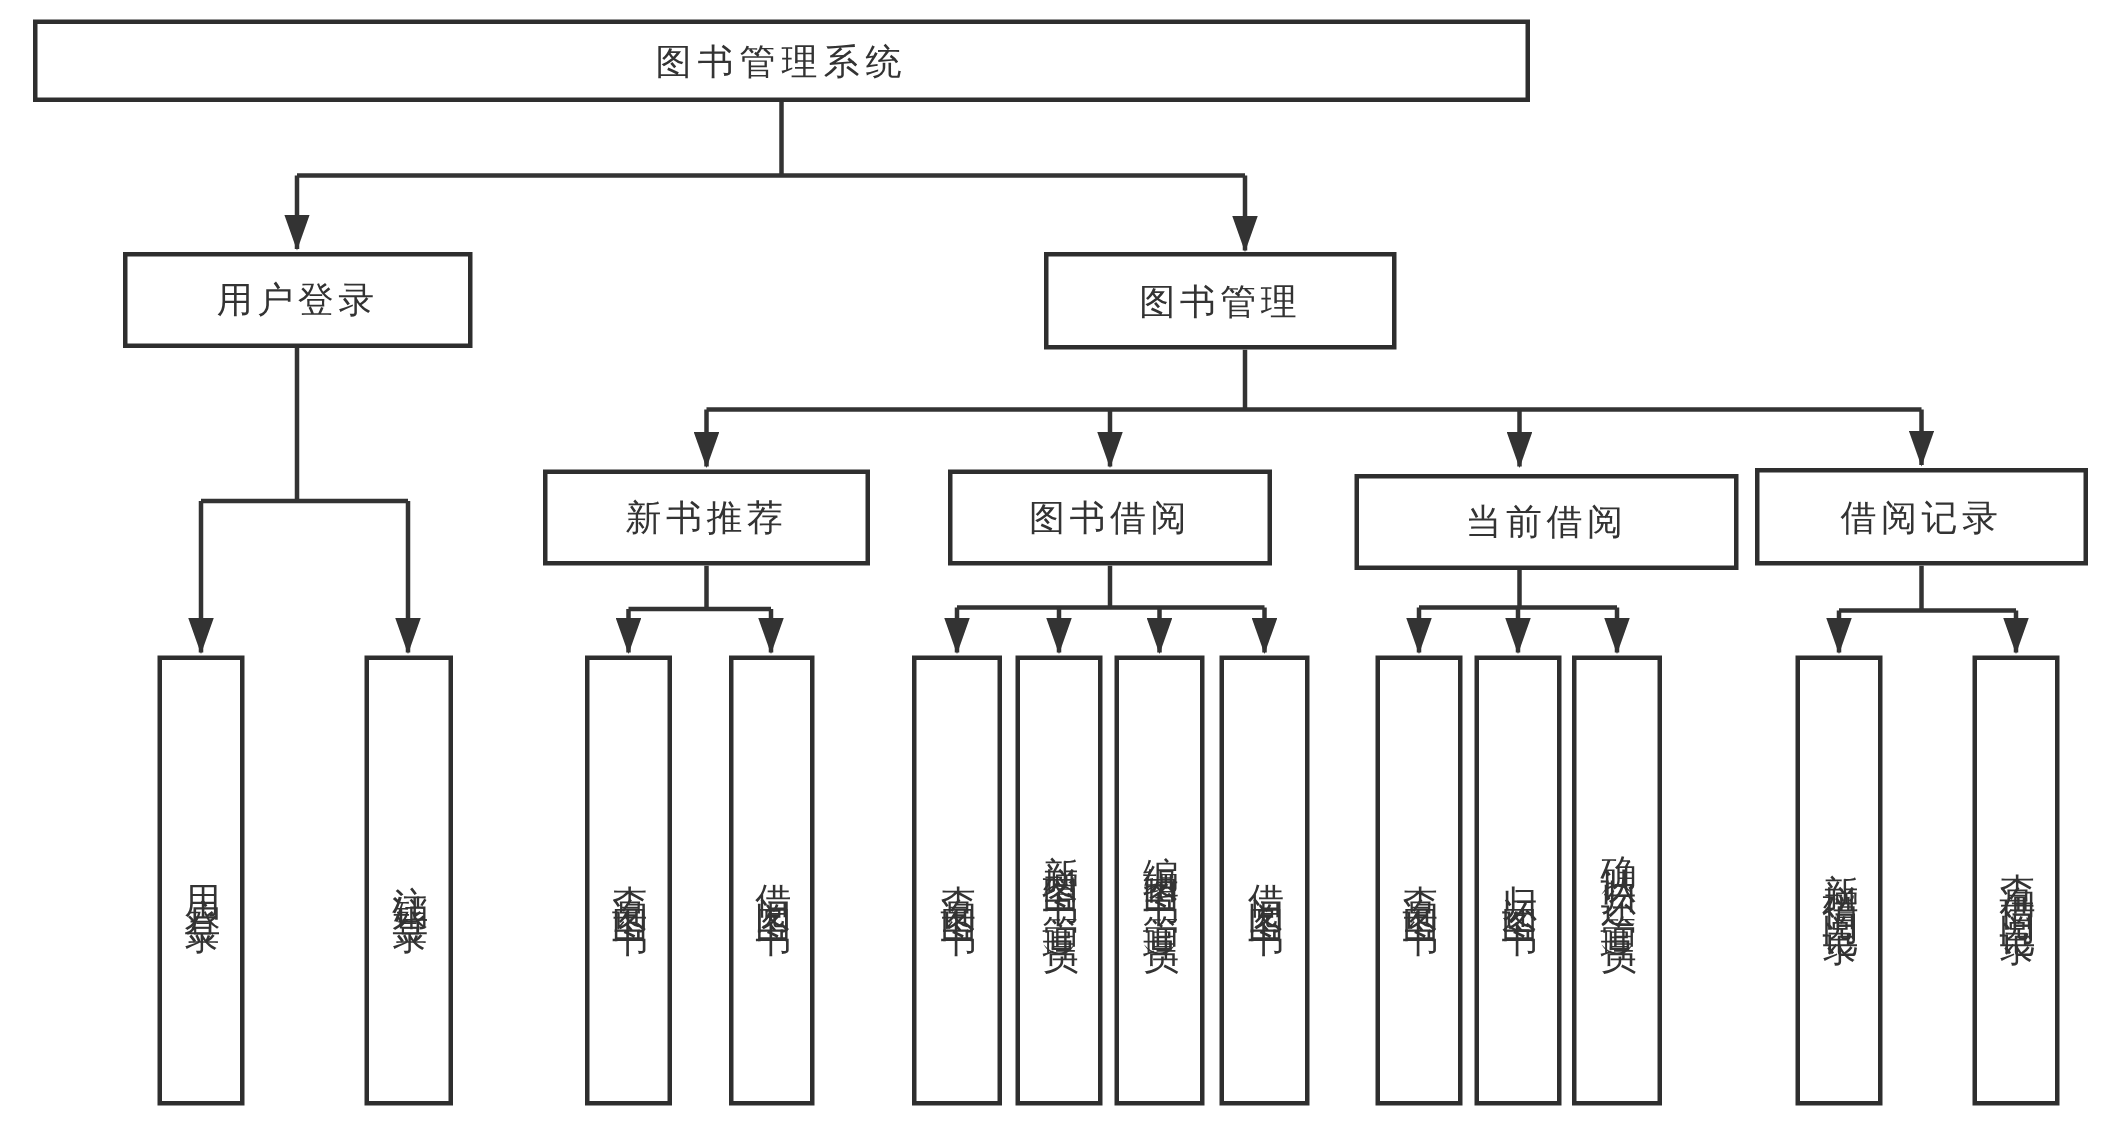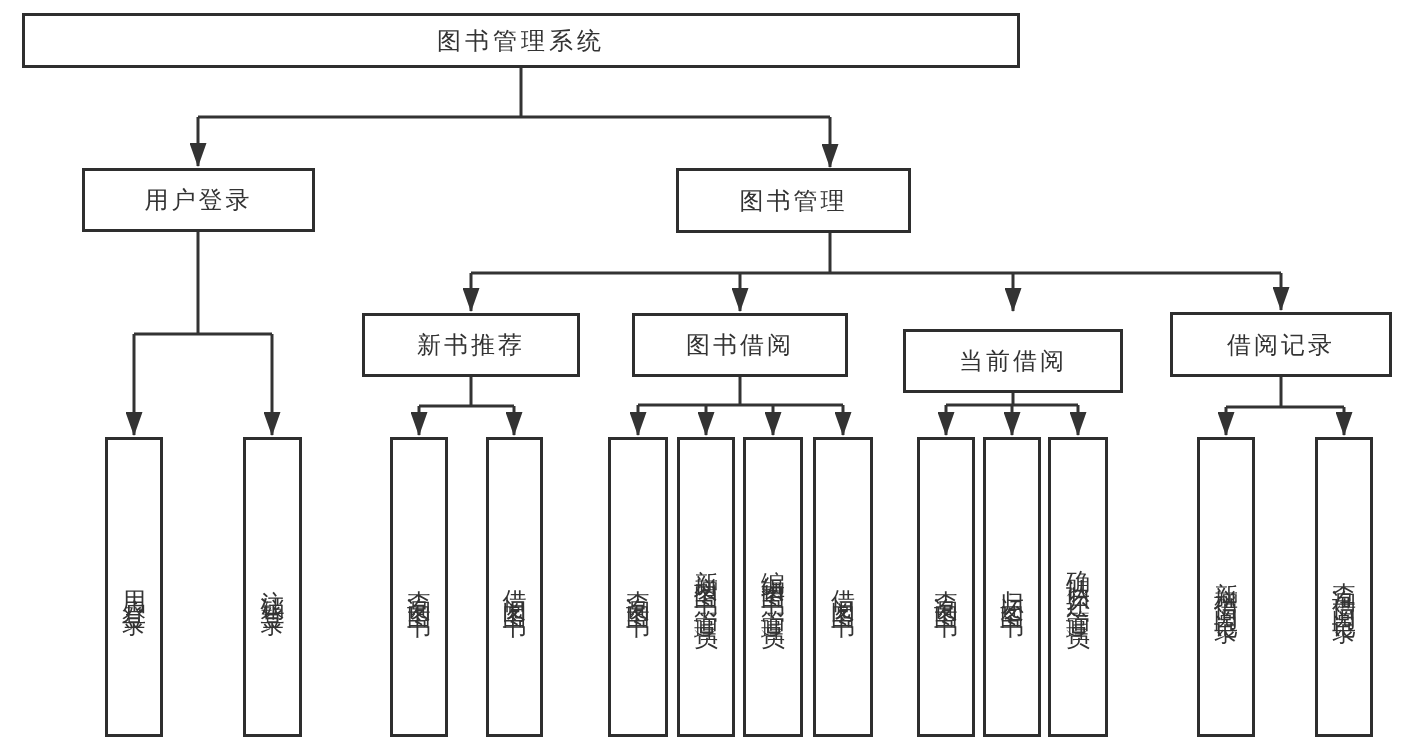--- a/index.html
+++ b/index.html
@@ -89,31 +89,31 @@
     </g>
   </svg>
 
   <div class="node root" style="left:22px;top:13px;width:998px;height:55px">
     <span>图书管理系统</span>
   </div>
 
   <div class="node" style="left:82px;top:168px;width:233px;height:64px">
     <span>用户登录</span>
   </div>
-  <div class="node" style="left:676px;top:168px;width:235px;height:65px">
+  <div class="node" style="left:696px;top:168px;width:235px;height:65px">
     <span>图书管理</span>
   </div>
 
   <div class="node" style="left:632px;top:313px;width:216px;height:64px">
     <span>图书借阅</span>
   </div>
   <div class="node" style="left:362px;top:313px;width:218px;height:64px">
     <span>新书推荐</span>
   </div>
-  <div class="node" style="left:903px;top:329px;width:220px;height:64px">
+  <div class="node" style="left:903px;top:316px;width:256px;height:64px">
     <span>当前借阅</span>
   </div>
   <div class="node" style="left:1170px;top:312px;width:222px;height:65px">
     <span>借阅记录</span>
   </div>
 
   <div class="leaf" style="left:105px;top:437px;width:58px;height:300px">
     <span>用户登录</span>
   </div>
   <div class="leaf" style="left:243px;top:437px;width:59px;height:300px">

